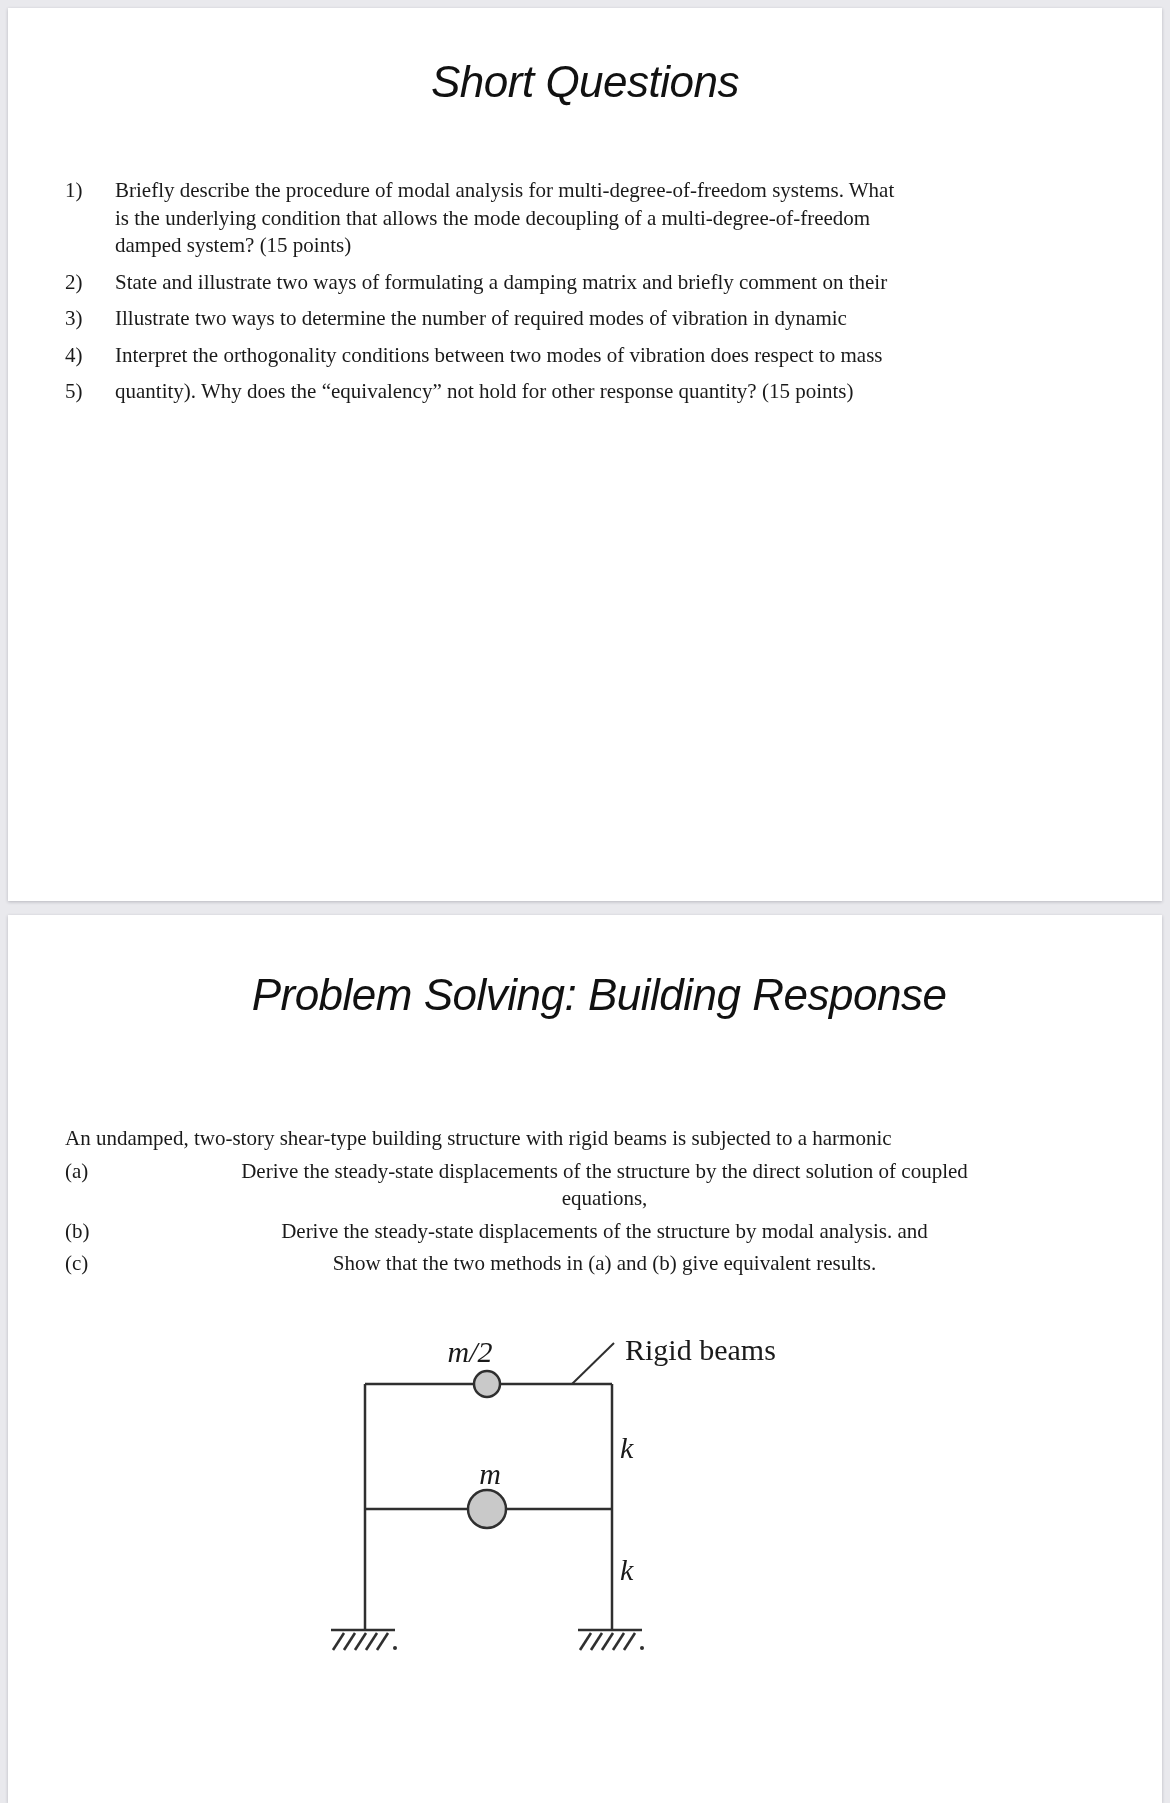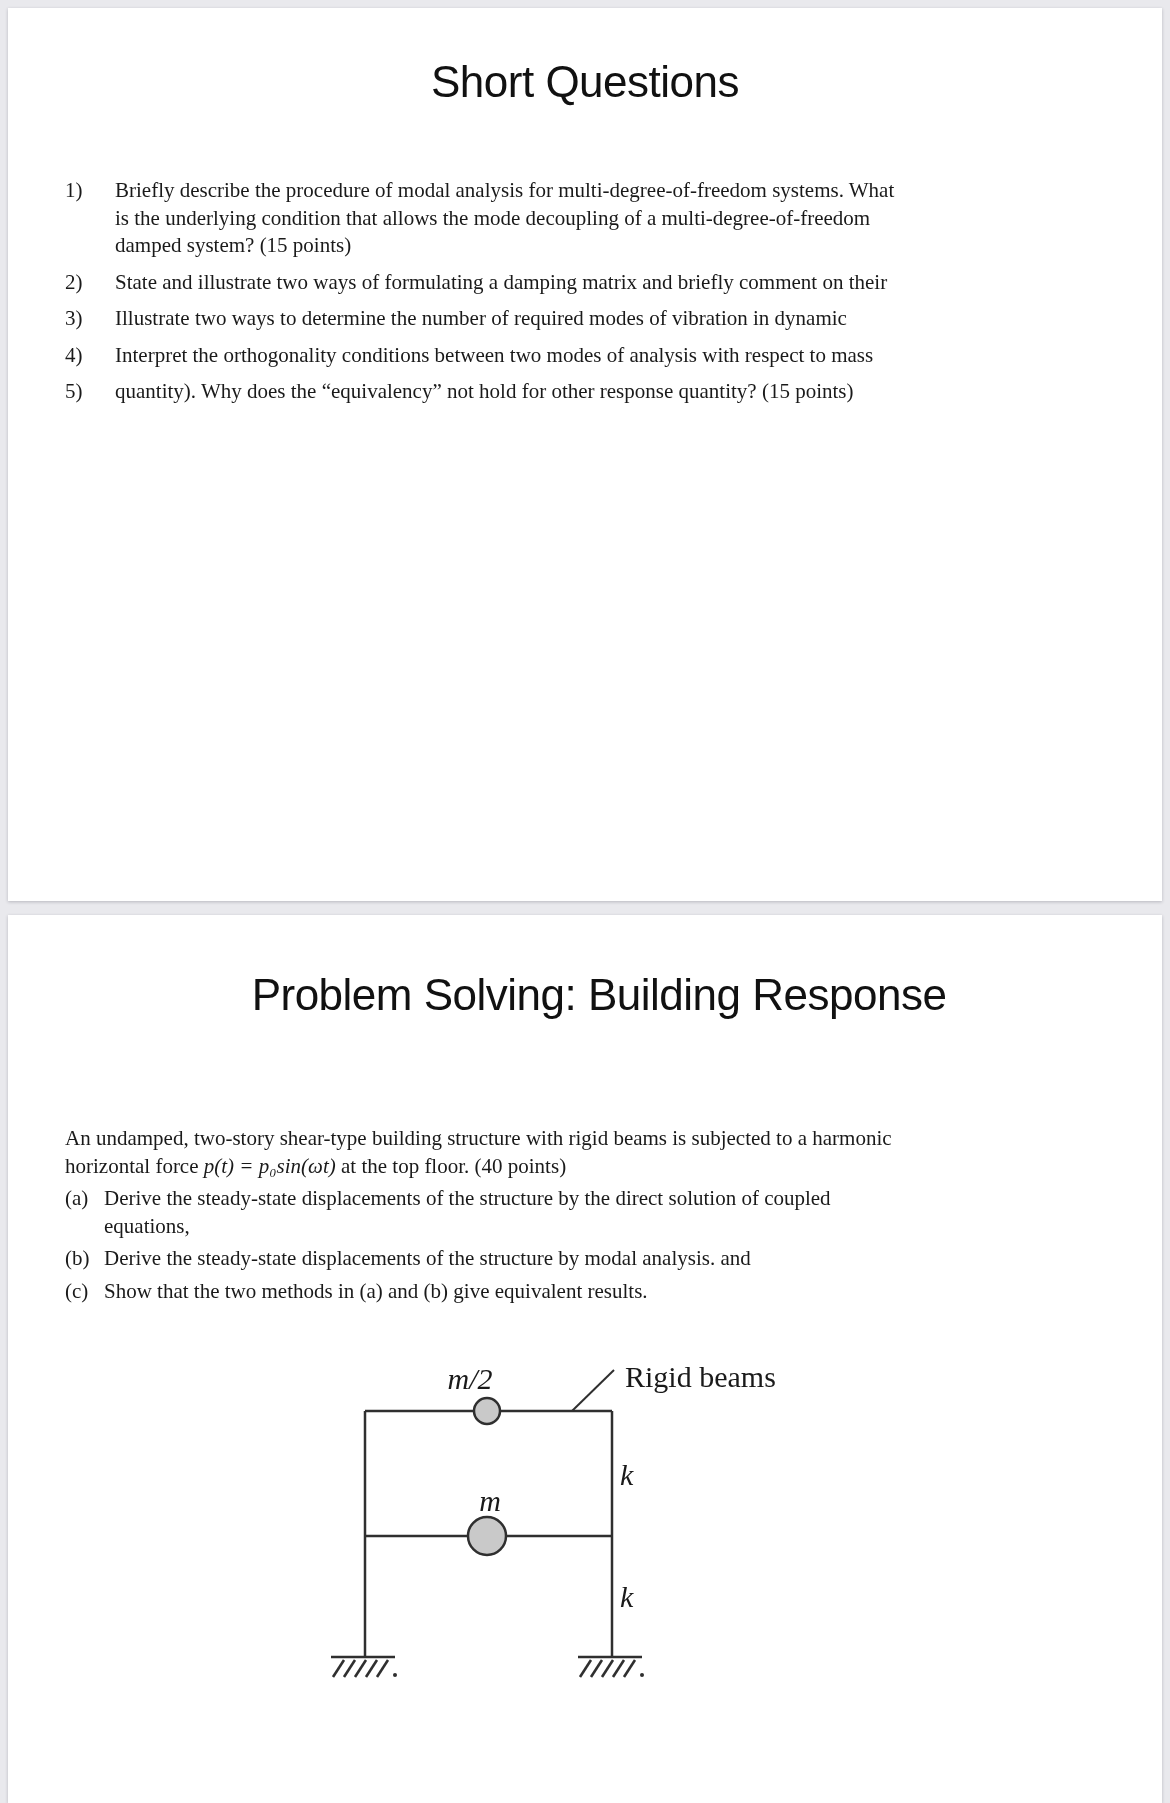--- a/index.html
+++ b/index.html
@@ -23,20 +23,21 @@
 
   .slide-title {
     margin: 0;
     text-align: center;
     font-family: "Liberation Sans", sans-serif;
     font-weight: 400;
     font-size: 44px;
     line-height: 48px;
     letter-spacing: -0.5px;
     color: #111111;
+    font-style: italic;
   }
   .slide-1 .slide-title { padding-top: 50px; }
   .slide-2 .slide-title { padding-top: 56px; padding-left: 28px; }
 
   .questions {
     margin-top: 71px;
     padding: 0 57px;
     font-size: 21px;
     line-height: 27.5px;
   }
@@ -53,21 +54,21 @@
   .math { font-style: italic; }
 
   .parts {
     margin-top: 5px;
     padding: 0 57px;
     font-size: 21px;
     line-height: 27.5px;
   }
   .part-item { display: flex; margin-bottom: 5px; }
   .part-num { width: 39px; flex-shrink: 0; }
-  .part-text { flex: 1; }
+  .part-text { flex: 1; text-align: center; }
 
   .diagram-wrap { margin: 40px 0 0 292px; }
   .diagram-label {
     font-family: "Liberation Serif", serif;
   }
   .diagram-label.italic { font-style: italic; }
 </style>
 </head>
 <body>
 
@@ -95,42 +96,41 @@
     <div class="q-item">
       <div class="q-num">3)</div>
       <div class="q-text">
         <div>Illustrate two ways to determine the number of required modes of vibration in dynamic</div>
       </div>
     </div>
 
     <div class="q-item">
       <div class="q-num">4)</div>
       <div class="q-text">
-        <div>Interpret the orthogonality conditions between two modes of analysis with respect to mass</div>
+        <div>Interpret the orthogonality conditions between two modes of vibration does respect to mass</div>
       </div>
     </div>
 
     <div class="q-item">
       <div class="q-num">5)</div>
       <div class="q-text">
         <div>quantity). Why does the “equivalency” not hold for other response quantity? (15 points)</div>
       </div>
     </div>
 
   </div>
 </section>
 
 <div class="slide-gap"></div>
 
 <section class="slide slide-2">
   <h1 class="slide-title">Problem Solving: Building Response</h1>
 
   <div class="intro">
     <div>An undamped, two-story shear-type building structure with rigid beams is subjected to a harmonic</div>
-    <div><span>horizontal force </span><span class="math">p(t) = p₀sin(ωt)</span><span> at the top floor. (40 points)</span></div>
   </div>
 
   <div class="parts">
 
     <div class="part-item">
       <div class="part-num">(a)</div>
       <div class="part-text">
         <div>Derive the steady-state displacements of the structure by the direct solution of coupled</div>
         <div>equations,</div>
       </div>

